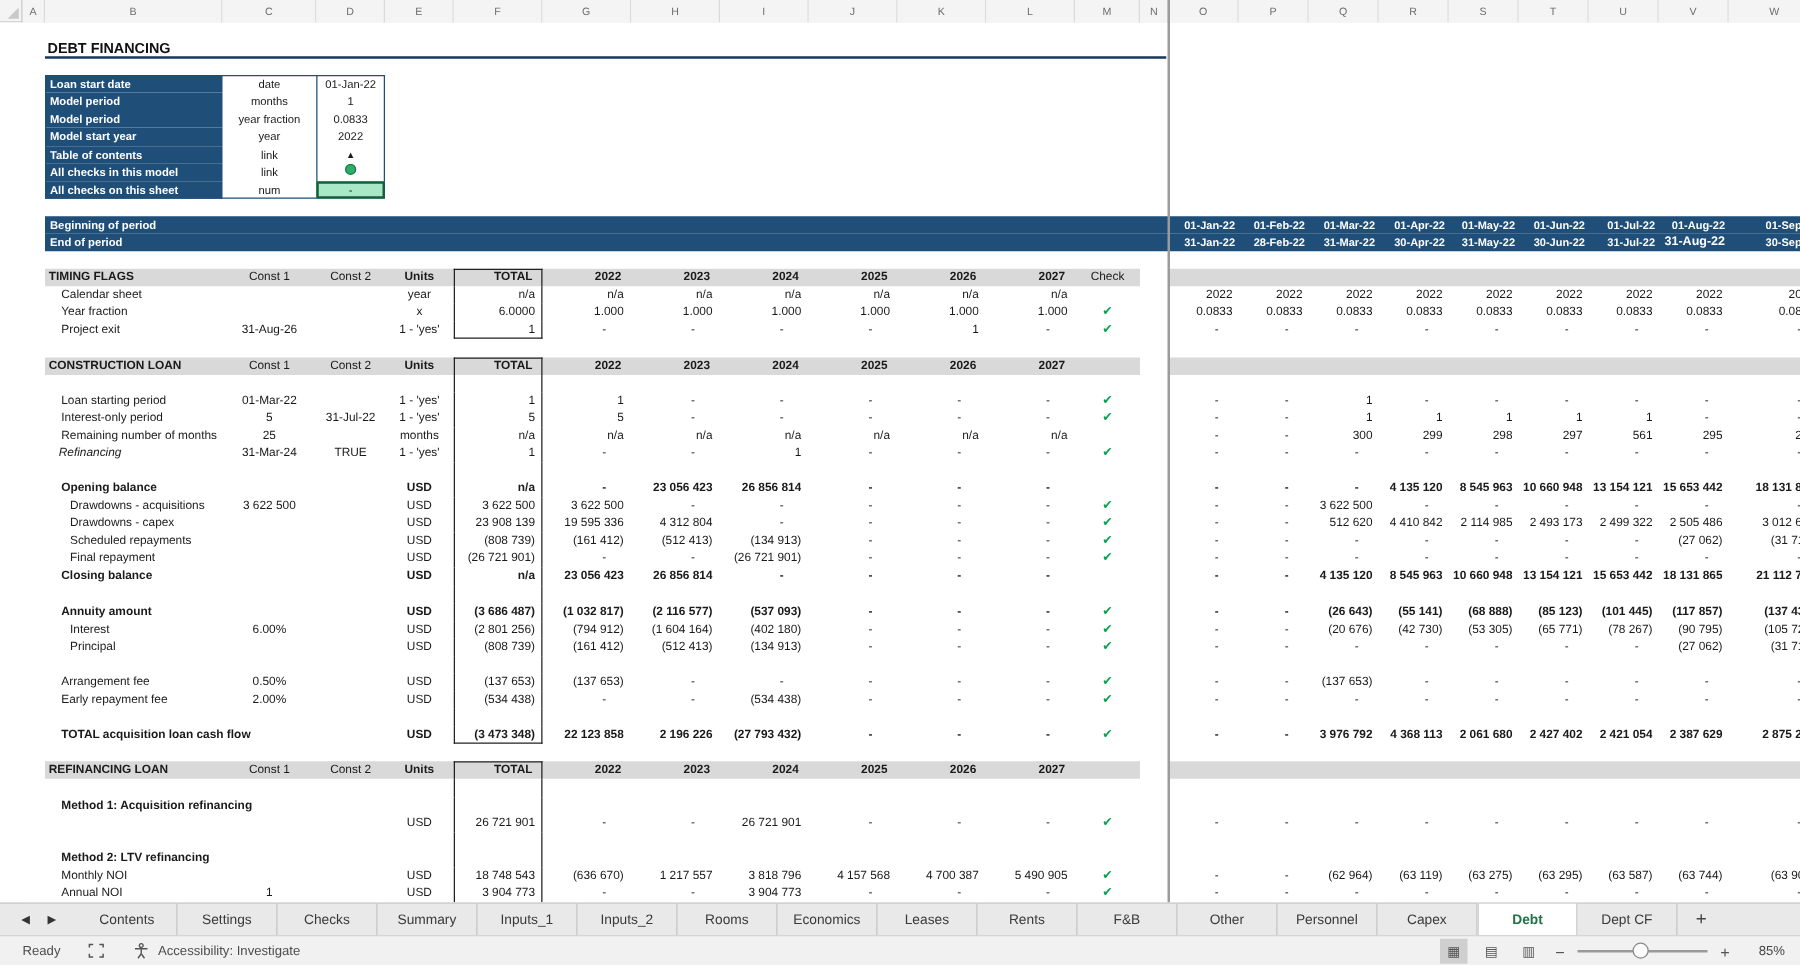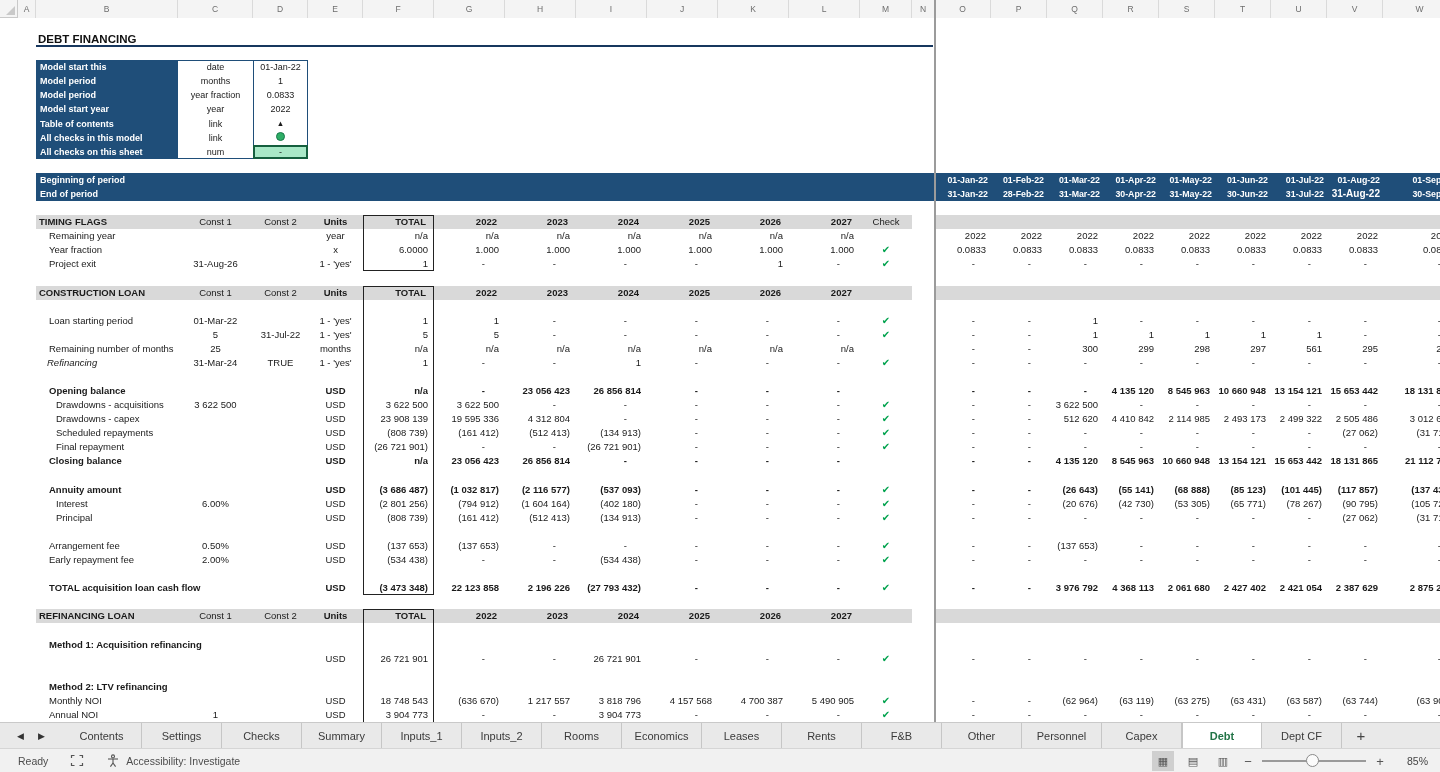--- a/index.html
+++ b/index.html
@@ -137,21 +137,21 @@
       <div class="rowhead" style="top: 647.68px; height: 14.08px; line-height: 14.08px;">47</div>
       <div class="rowhead" style="top: 661.76px; height: 14.08px; line-height: 14.08px;">48</div>
       <div class="rowhead" style="top: 675.84px; height: 14.08px; line-height: 14.08px;">49</div>
       <div class="rowhead" style="top: 689.92px; height: 14.08px; line-height: 14.08px;">50</div>
     </div>
   <div id="grid">
       <div style="position: absolute; left: 36px; top: 42.24px; width: 272px; height: 98.56px; border: 1.5px solid rgb(31, 78, 121); pointer-events: none;"></div>
       <div style="position: absolute; left: 253px; top: 42.24px; width: 1px; height: 98.56px; background: rgb(31, 78, 121); pointer-events: none;"></div>
       <div class="c b ov" style="left: 38px; top: 14.08px; width: 300px; height: 14.08px; line-height: 14.08px; font-size: 11.5px; color: rgb(17, 17, 17);">DEBT FINANCING</div>
       <div style="position: absolute; left: 36px; top: 27.16px; width: 897px; height: 1.5px; background: rgb(23, 55, 94);"></div>
-      <div class="c navy b" style="left: 36px; top: 42.24px; width: 142px; height: 14.08px; line-height: 14.08px; padding-left: 4px; font-size: 9px;">Model start this</div>
+      <div class="c navy b" style="left: 36px; top: 42.24px; width: 142px; height: 14.08px; line-height: 14.08px; padding-left: 4px; font-size: 9px;">Loan start date</div>
       <div class="c ct" style="left: 178px; top: 42.24px; width: 75px; height: 14.08px; line-height: 14.08px; font-size: 9px;">date</div>
       <div class="c ct" style="left: 253px; top: 42.24px; width: 55px; height: 14.08px; line-height: 14.08px; font-size: 9px;">01-Jan-22</div>
       <div class="c navy b" style="left: 36px; top: 56.32px; width: 142px; height: 14.08px; line-height: 14.08px; padding-left: 4px; font-size: 9px;">Model period</div>
       <div class="c ct" style="left: 178px; top: 56.32px; width: 75px; height: 14.08px; line-height: 14.08px; font-size: 9px;">months</div>
       <div class="c ct" style="left: 253px; top: 56.32px; width: 55px; height: 14.08px; line-height: 14.08px; font-size: 9px;">1</div>
       <div class="c navy b" style="left: 36px; top: 70.4px; width: 142px; height: 14.08px; line-height: 14.08px; padding-left: 4px; font-size: 9px;">Model period</div>
       <div class="c ct" style="left: 178px; top: 70.4px; width: 75px; height: 14.08px; line-height: 14.08px; font-size: 9px;">year fraction</div>
       <div class="c ct" style="left: 253px; top: 70.4px; width: 55px; height: 14.08px; line-height: 14.08px; font-size: 9px;">0.0833</div>
       <div class="c navy b" style="left: 36px; top: 84.48px; width: 142px; height: 14.08px; line-height: 14.08px; padding-left: 4px; font-size: 9px;">Model start year</div>
       <div class="c ct" style="left: 178px; top: 84.48px; width: 75px; height: 14.08px; line-height: 14.08px; font-size: 9px;">year</div>
@@ -195,21 +195,21 @@
       <div class="c ct b" style="left: 308px; top: 197.12px; width: 55px; height: 14.08px; line-height: 14.08px; background: transparent;">Units</div>
       <div class="c rt b" style="left: 363px; top: 197.12px; width: 63px; height: 14.08px; line-height: 14.08px; background: transparent;">TOTAL</div>
       <div class="c rt b" style="left: 434px; top: 197.12px; width: 63px; height: 14.08px; line-height: 14.08px; background: transparent;">2022</div>
       <div class="c rt b" style="left: 505px; top: 197.12px; width: 63px; height: 14.08px; line-height: 14.08px; background: transparent;">2023</div>
       <div class="c rt b" style="left: 576px; top: 197.12px; width: 63px; height: 14.08px; line-height: 14.08px; background: transparent;">2024</div>
       <div class="c rt b" style="left: 647px; top: 197.12px; width: 63px; height: 14.08px; line-height: 14.08px; background: transparent;">2025</div>
       <div class="c rt b" style="left: 718px; top: 197.12px; width: 63px; height: 14.08px; line-height: 14.08px; background: transparent;">2026</div>
       <div class="c rt b" style="left: 789px; top: 197.12px; width: 63px; height: 14.08px; line-height: 14.08px; background: transparent;">2027</div>
       <div class="c ct" style="left: 860px; top: 197.12px; width: 52px; height: 14.08px; line-height: 14.08px; background: transparent;">Check</div>
       <div style="position: absolute; left: 363px; top: 197.12px; width: 71px; height: 14.08px; border-left: 1.5px solid rgb(34, 34, 34); border-right: 1.5px solid rgb(34, 34, 34); pointer-events: none; border-top: 1.5px solid rgb(34, 34, 34);"></div>
-      <div class="c ov" style="left: 49px; top: 211.2px; width: 320px; height: 14.08px; line-height: 14.08px;">Remaining year</div>
+      <div class="c ov" style="left: 49px; top: 211.2px; width: 320px; height: 14.08px; line-height: 14.08px;">Calendar sheet</div>
       <div class="c ct" style="left: 308px; top: 211.2px; width: 55px; height: 14.08px; line-height: 14.08px;">year</div>
       <div class="c rt" style="left: 363px; top: 211.2px; width: 65px; height: 14.08px; line-height: 14.08px;">n/a</div>
       <div class="c rt" style="left: 434px; top: 211.2px; width: 65px; height: 14.08px; line-height: 14.08px;">n/a</div>
       <div class="c rt" style="left: 505px; top: 211.2px; width: 65px; height: 14.08px; line-height: 14.08px;">n/a</div>
       <div class="c rt" style="left: 576px; top: 211.2px; width: 65px; height: 14.08px; line-height: 14.08px;">n/a</div>
       <div class="c rt" style="left: 647px; top: 211.2px; width: 65px; height: 14.08px; line-height: 14.08px;">n/a</div>
       <div class="c rt" style="left: 718px; top: 211.2px; width: 65px; height: 14.08px; line-height: 14.08px;">n/a</div>
       <div class="c rt" style="left: 789px; top: 211.2px; width: 65px; height: 14.08px; line-height: 14.08px;">n/a</div>
       <div class="c rt" style="left: 935px; top: 211.2px; width: 51px; height: 14.08px; line-height: 14.08px;">2022</div>
       <div class="c rt" style="left: 991px; top: 211.2px; width: 51px; height: 14.08px; line-height: 14.08px;">2022</div>
@@ -291,20 +291,21 @@
       <div class="c rt" style="left: 935px; top: 295.68px; width: 40px; height: 14.08px; line-height: 14.08px;">-</div>
       <div class="c rt" style="left: 991px; top: 295.68px; width: 40px; height: 14.08px; line-height: 14.08px;">-</div>
       <div class="c rt" style="left: 1047px; top: 295.68px; width: 51px; height: 14.08px; line-height: 14.08px;">1</div>
       <div class="c rt" style="left: 1103px; top: 295.68px; width: 40px; height: 14.08px; line-height: 14.08px;">-</div>
       <div class="c rt" style="left: 1159px; top: 295.68px; width: 40px; height: 14.08px; line-height: 14.08px;">-</div>
       <div class="c rt" style="left: 1215px; top: 295.68px; width: 40px; height: 14.08px; line-height: 14.08px;">-</div>
       <div class="c rt" style="left: 1271px; top: 295.68px; width: 40px; height: 14.08px; line-height: 14.08px;">-</div>
       <div class="c rt" style="left: 1327px; top: 295.68px; width: 40px; height: 14.08px; line-height: 14.08px;">-</div>
       <div class="c rt" style="left: 1383px; top: 295.68px; width: 58px; height: 14.08px; line-height: 14.08px;">-</div>
       <div style="position: absolute; left: 363px; top: 295.68px; width: 71px; height: 14.08px; border-left: 1.5px solid rgb(34, 34, 34); border-right: 1.5px solid rgb(34, 34, 34); pointer-events: none;"></div>
+      <div class="c ov" style="left: 49px; top: 309.76px; width: 320px; height: 14.08px; line-height: 14.08px;">Interest-only period</div>
       <div class="c ct" style="left: 178px; top: 309.76px; width: 75px; height: 14.08px; line-height: 14.08px;">5</div>
       <div class="c ct" style="left: 253px; top: 309.76px; width: 55px; height: 14.08px; line-height: 14.08px;">31-Jul-22</div>
       <div class="c ct" style="left: 308px; top: 309.76px; width: 55px; height: 14.08px; line-height: 14.08px;">1 - 'yes'</div>
       <div class="c rt" style="left: 363px; top: 309.76px; width: 65px; height: 14.08px; line-height: 14.08px;">5</div>
       <div class="c rt" style="left: 434px; top: 309.76px; width: 65px; height: 14.08px; line-height: 14.08px;">5</div>
       <div class="c rt" style="left: 505px; top: 309.76px; width: 51px; height: 14.08px; line-height: 14.08px;">-</div>
       <div class="c rt" style="left: 576px; top: 309.76px; width: 51px; height: 14.08px; line-height: 14.08px;">-</div>
       <div class="c rt" style="left: 647px; top: 309.76px; width: 51px; height: 14.08px; line-height: 14.08px;">-</div>
       <div class="c rt" style="left: 718px; top: 309.76px; width: 51px; height: 14.08px; line-height: 14.08px;">-</div>
       <div class="c rt" style="left: 789px; top: 309.76px; width: 51px; height: 14.08px; line-height: 14.08px;">-</div>
@@ -654,21 +655,21 @@
       <div class="c rt" style="left: 576px; top: 675.84px; width: 65px; height: 14.08px; line-height: 14.08px;">3 818 796</div>
       <div class="c rt" style="left: 647px; top: 675.84px; width: 65px; height: 14.08px; line-height: 14.08px;">4 157 568</div>
       <div class="c rt" style="left: 718px; top: 675.84px; width: 65px; height: 14.08px; line-height: 14.08px;">4 700 387</div>
       <div class="c rt" style="left: 789px; top: 675.84px; width: 65px; height: 14.08px; line-height: 14.08px;">5 490 905</div>
       <div class="c ct check" style="left: 860px; top: 675.84px; width: 52px; height: 14.08px; line-height: 14.08px;">✔</div>
       <div class="c rt" style="left: 935px; top: 675.84px; width: 40px; height: 14.08px; line-height: 14.08px;">-</div>
       <div class="c rt" style="left: 991px; top: 675.84px; width: 40px; height: 14.08px; line-height: 14.08px;">-</div>
       <div class="c rt" style="left: 1047px; top: 675.84px; width: 51px; height: 14.08px; line-height: 14.08px;">(62 964)</div>
       <div class="c rt" style="left: 1103px; top: 675.84px; width: 51px; height: 14.08px; line-height: 14.08px;">(63 119)</div>
       <div class="c rt" style="left: 1159px; top: 675.84px; width: 51px; height: 14.08px; line-height: 14.08px;">(63 275)</div>
-      <div class="c rt" style="left: 1215px; top: 675.84px; width: 51px; height: 14.08px; line-height: 14.08px;">(63 431)</div>
+      <div class="c rt" style="left: 1215px; top: 675.84px; width: 51px; height: 14.08px; line-height: 14.08px;">(63 295)</div>
       <div class="c rt" style="left: 1271px; top: 675.84px; width: 51px; height: 14.08px; line-height: 14.08px;">(63 587)</div>
       <div class="c rt" style="left: 1327px; top: 675.84px; width: 51px; height: 14.08px; line-height: 14.08px;">(63 744)</div>
       <div class="c rt" style="left: 1383px; top: 675.84px; width: 69px; height: 14.08px; line-height: 14.08px;">(63 901)</div>
       <div style="position: absolute; left: 363px; top: 675.84px; width: 71px; height: 14.08px; border-left: 1.5px solid rgb(34, 34, 34); border-right: 1.5px solid rgb(34, 34, 34); pointer-events: none;"></div>
       <div class="c ov" style="left: 49px; top: 689.92px; width: 320px; height: 14.08px; line-height: 14.08px;">Annual NOI</div>
       <div class="c ct" style="left: 178px; top: 689.92px; width: 75px; height: 14.08px; line-height: 14.08px;">1</div>
       <div class="c ct" style="left: 308px; top: 689.92px; width: 55px; height: 14.08px; line-height: 14.08px;">USD</div>
       <div class="c rt" style="left: 363px; top: 689.92px; width: 65px; height: 14.08px; line-height: 14.08px;">3 904 773</div>
       <div class="c rt" style="left: 434px; top: 689.92px; width: 51px; height: 14.08px; line-height: 14.08px;">-</div>
       <div class="c rt" style="left: 505px; top: 689.92px; width: 51px; height: 14.08px; line-height: 14.08px;">-</div>

